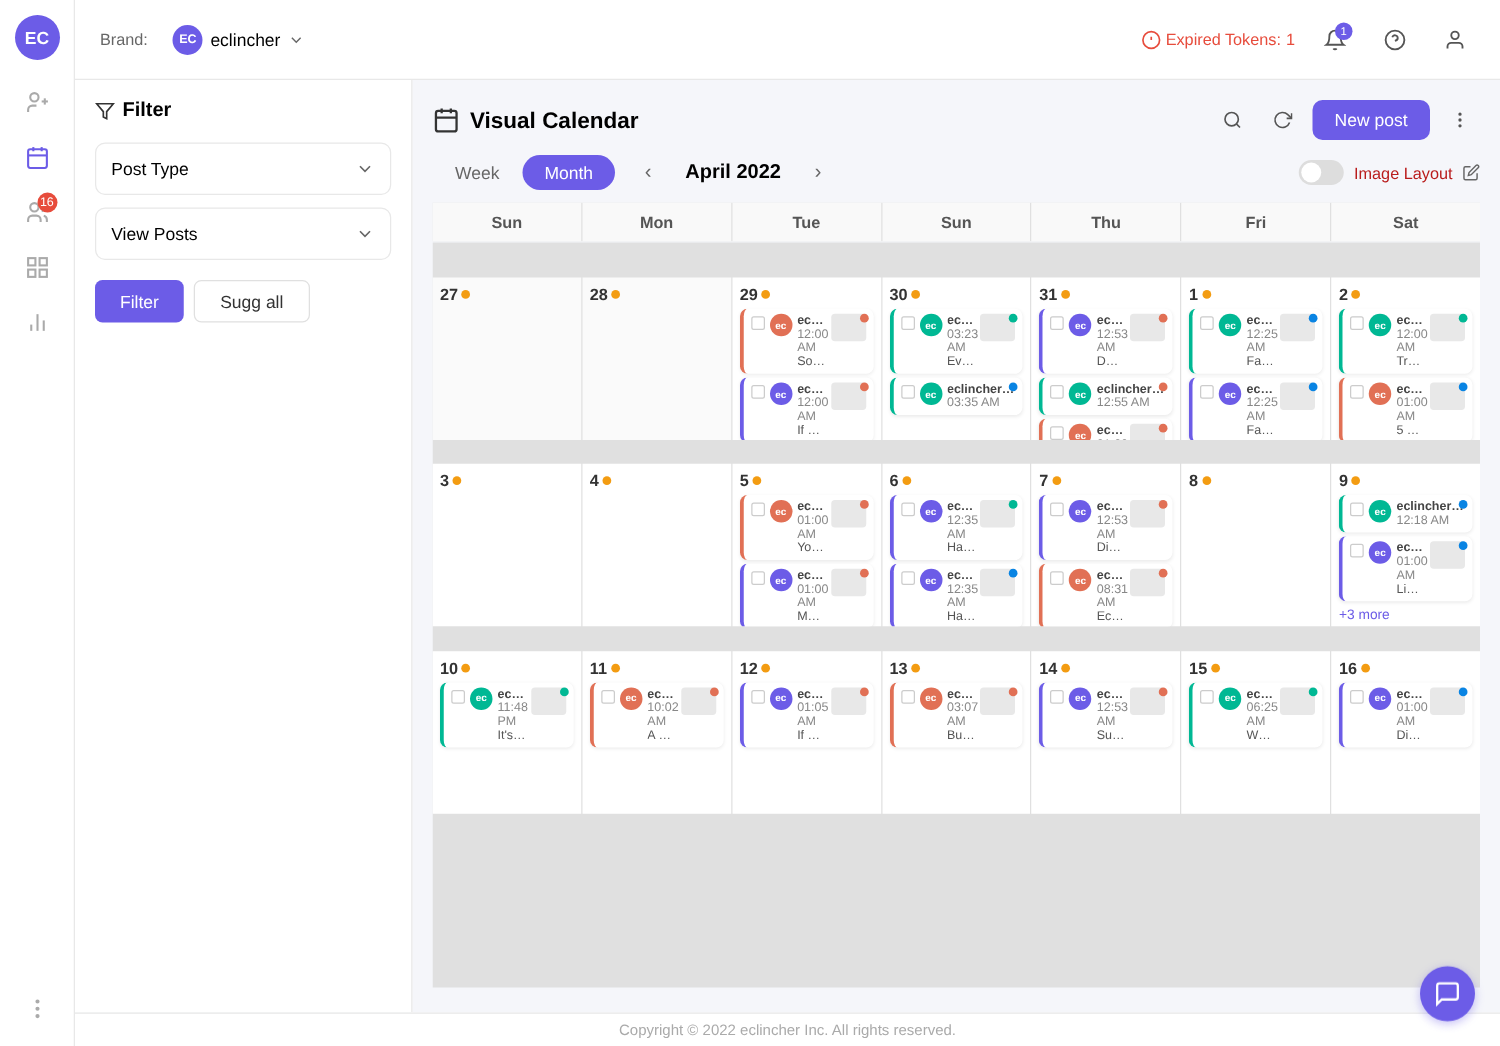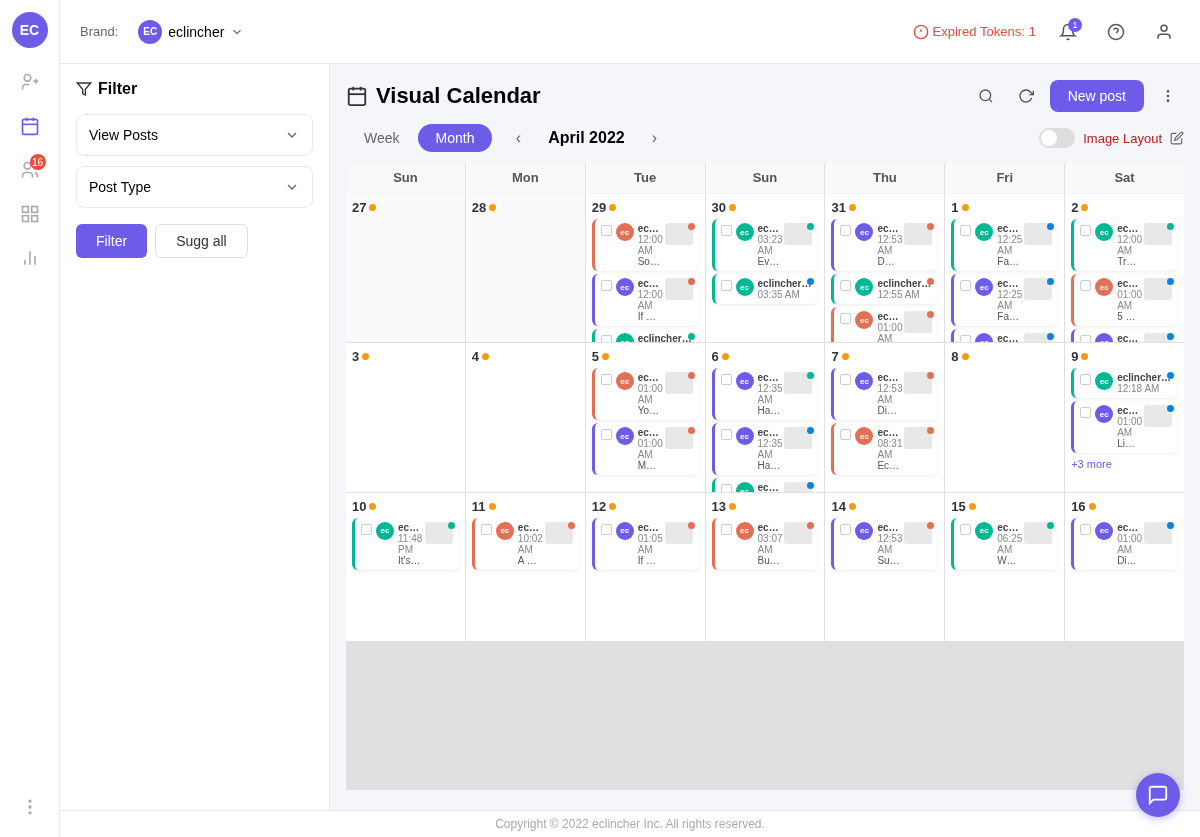--- a/index.html
+++ b/index.html
@@ -32,41 +32,41 @@
     .filter-panel { width: 270px; background: #fff; border-right: 1px solid #e8e8e8; padding: 16px; flex-shrink: 0; }
     .filter-header { display: flex; align-items: center; gap: 6px; font-size: 16px; font-weight: 600; margin-bottom: 16px; }
     .filter-section { border: 1px solid #e8e8e8; border-radius: 8px; padding: 12px; margin-bottom: 10px; display: flex; justify-content: space-between; align-items: center; cursor: pointer; font-size: 14px; font-weight: 500; }
     .filter-actions { display: flex; gap: 8px; margin-top: 16px; }
     .btn-filter { background: #6c5ce7; color: white; border: none; border-radius: 6px; padding: 8px 20px; cursor: pointer; font-size: 14px; font-weight: 500; }
     .btn-clear { background: #fff; color: #333; border: 1px solid #e0e0e0; border-radius: 6px; padding: 8px 20px; cursor: pointer; font-size: 14px; }
 
     
     .calendar-area { flex: 1; display: flex; flex-direction: column; overflow: hidden; padding: 16px; }
     .calendar-header-row { display: flex; align-items: center; margin-bottom: 12px; }
-    .page-title { display: flex; align-items: center; gap: 8px; font-size: 22px; font-weight: 700; margin-right: auto; }
+    .page-title { display: flex; align-items: center; gap: 8px; font-size: 18px; font-weight: 700; margin-right: auto; }
     .calendar-tools { display: flex; align-items: center; gap: 8px; }
     .new-post-btn { background: #6c5ce7; color: white; border: none; border-radius: 8px; padding: 8px 18px; cursor: pointer; font-size: 14px; font-weight: 500; }
 
     
     .view-tabs { display: flex; align-items: center; margin-bottom: 10px; }
     .view-tab { padding: 6px 18px; border-radius: 20px; cursor: pointer; font-size: 14px; color: #666; border: none; background: none; }
     .view-tab.active { background: #6c5ce7; color: white; }
     .nav-arrows { display: flex; align-items: center; gap: 4px; margin: 0 12px; }
     .nav-arrow { cursor: pointer; width: 28px; height: 28px; display: flex; align-items: center; justify-content: center; border-radius: 50%; border: none; background: none; color: #666; font-size: 16px; }
     .month-label { font-size: 16px; font-weight: 600; min-width: 100px; text-align: center; }
     .image-layout { display: flex; align-items: center; gap: 8px; margin-left: auto; font-size: 13px; color: #b91c1c; }
     .toggle { width: 36px; height: 20px; background: #ddd; border-radius: 10px; position: relative; cursor: pointer; }
     .toggle-knob { width: 16px; height: 16px; background: white; border-radius: 50%; position: absolute; top: 2px; left: 2px; }
 
     
     .calendar-grid { flex: 1; overflow: hidden; }
     .day-headers { display: grid; grid-template-columns: repeat(7, 1fr); gap: 1px; background: #e0e0e0; margin-bottom: 1px; }
     .day-header { background: #f9f9f9; text-align: center; padding: 8px; font-size: 13px; font-weight: 600; color: #555; }
     .calendar-body { display: grid; grid-template-columns: repeat(7, 1fr); grid-template-rows: repeat(4, minmax(130px, 1fr)); gap: 1px; background: #e0e0e0; height: calc(100% - 36px); }
-    .cal-cell { background: #fff; padding: 6px; overflow: hidden; position: relative; min-height: 130px; }
+    .cal-cell { background: #fff; padding: 6px; overflow: hidden; position: relative; min-height: 130px; margin-top: 28px; }
     .cal-cell.other-month { background: #fafafa; }
     .cell-date { font-size: 13px; font-weight: 600; color: #333; margin-bottom: 4px; display: flex; align-items: center; gap: 3px; }
     .cell-date .dot { width: 7px; height: 7px; border-radius: 50%; background: #f39c12; display: inline-block; }
     .post-card { background: #fff; border-radius: 6px; padding: 4px 6px; margin-bottom: 3px; font-size: 11px; display: flex; align-items: flex-start; gap: 4px; border-left: 3px solid #6c5ce7; box-shadow: 0 1px 3px rgba(0,0,0,0.08); position: relative; cursor: pointer; }
     .post-avatar { width: 18px; height: 18px; border-radius: 50%; background: #6c5ce7; flex-shrink: 0; display: flex; align-items: center; justify-content: center; color: white; font-size: 8px; font-weight: bold; }
     .post-info { flex: 1; min-width: 0; }
     .post-name { font-weight: 600; color: #444; font-size: 10px; white-space: nowrap; overflow: hidden; text-overflow: ellipsis; }
     .post-time { color: #888; font-size: 10px; }
     .post-text { color: #555; font-size: 10px; white-space: nowrap; overflow: hidden; text-overflow: ellipsis; }
     .post-thumb { width: 28px; height: 22px; background: #e0e0e0; border-radius: 3px; flex-shrink: 0; }
@@ -187,27 +187,27 @@
   <div class="content">
 
     <div class="filter-panel">
       <div class="filter-header">
         <svg width="16" height="16" viewBox="0 0 24 24" fill="none" stroke="#333" stroke-width="2">
             <polygon points="22 3 2 3 10 12.46 10 19 14 21 14 12.46 22 3"></polygon>
           </svg>
         <span>Filter</span>
       </div>
       <div class="filter-section">
-        <span>View Posts</span>
+        <span>Post Type</span>
         <svg width="16" height="16" viewBox="0 0 24 24" fill="none" stroke="#666" stroke-width="2">
             <polyline points="6 9 12 15 18 9"></polyline>
           </svg>
       </div>
       <div class="filter-section">
-        <span>Post Type</span>
+        <span>View Posts</span>
         <svg width="16" height="16" viewBox="0 0 24 24" fill="none" stroke="#666" stroke-width="2">
             <polyline points="6 9 12 15 18 9"></polyline>
           </svg>
       </div>
       <div class="filter-actions">
         <button class="btn-filter">Filter</button>
         <button class="btn-clear">Sugg all</button>
       </div>
     </div>
 

